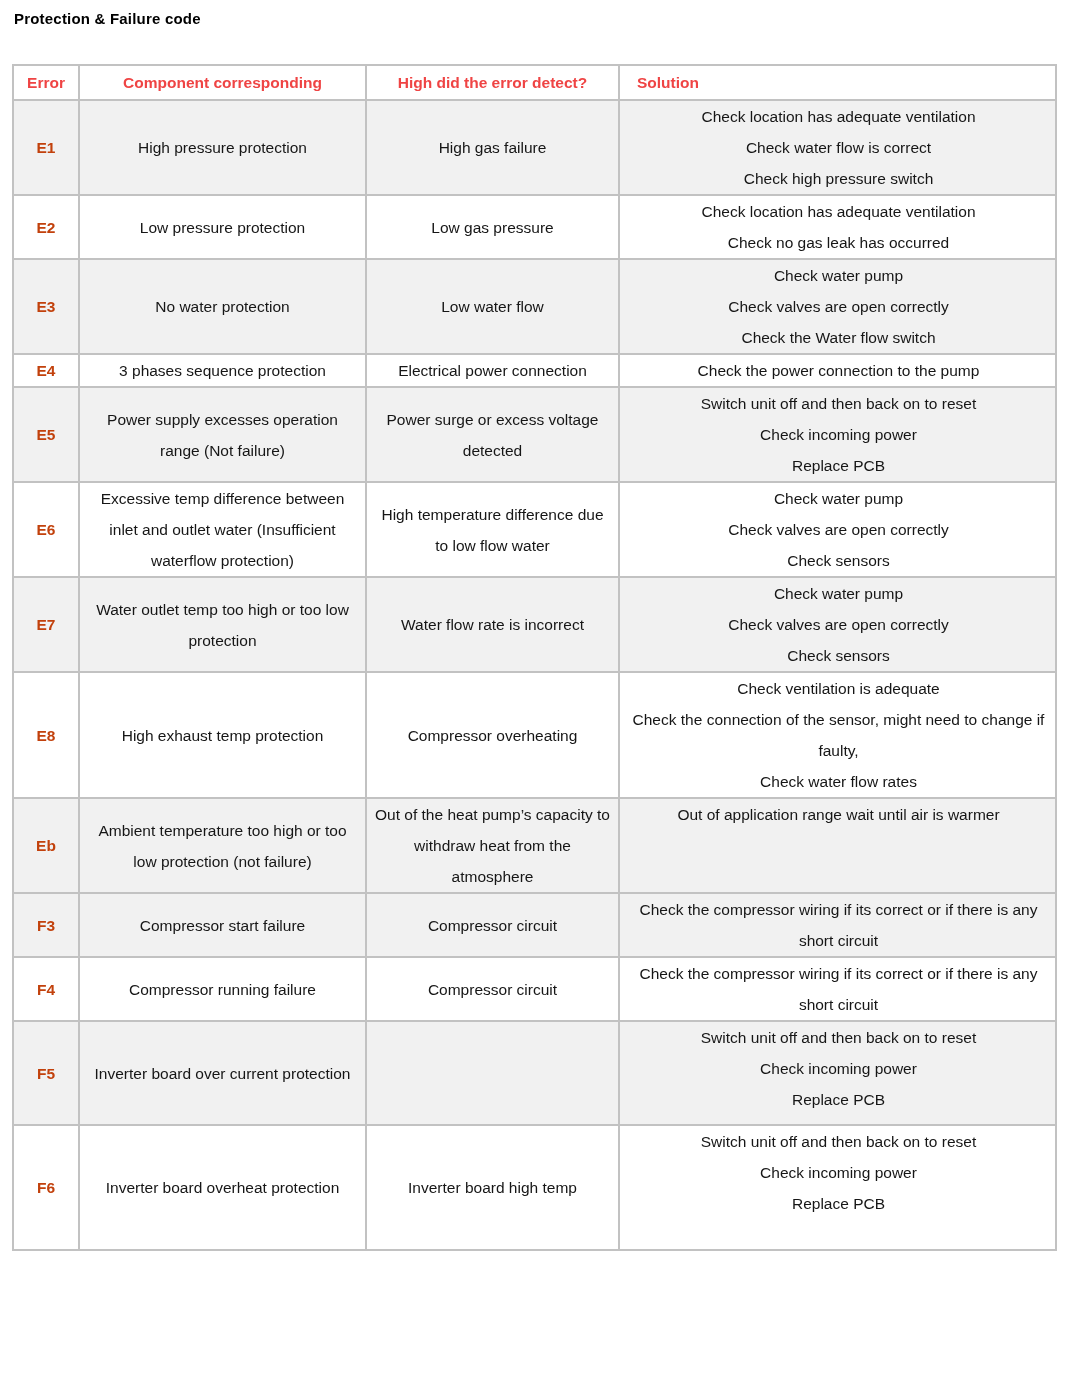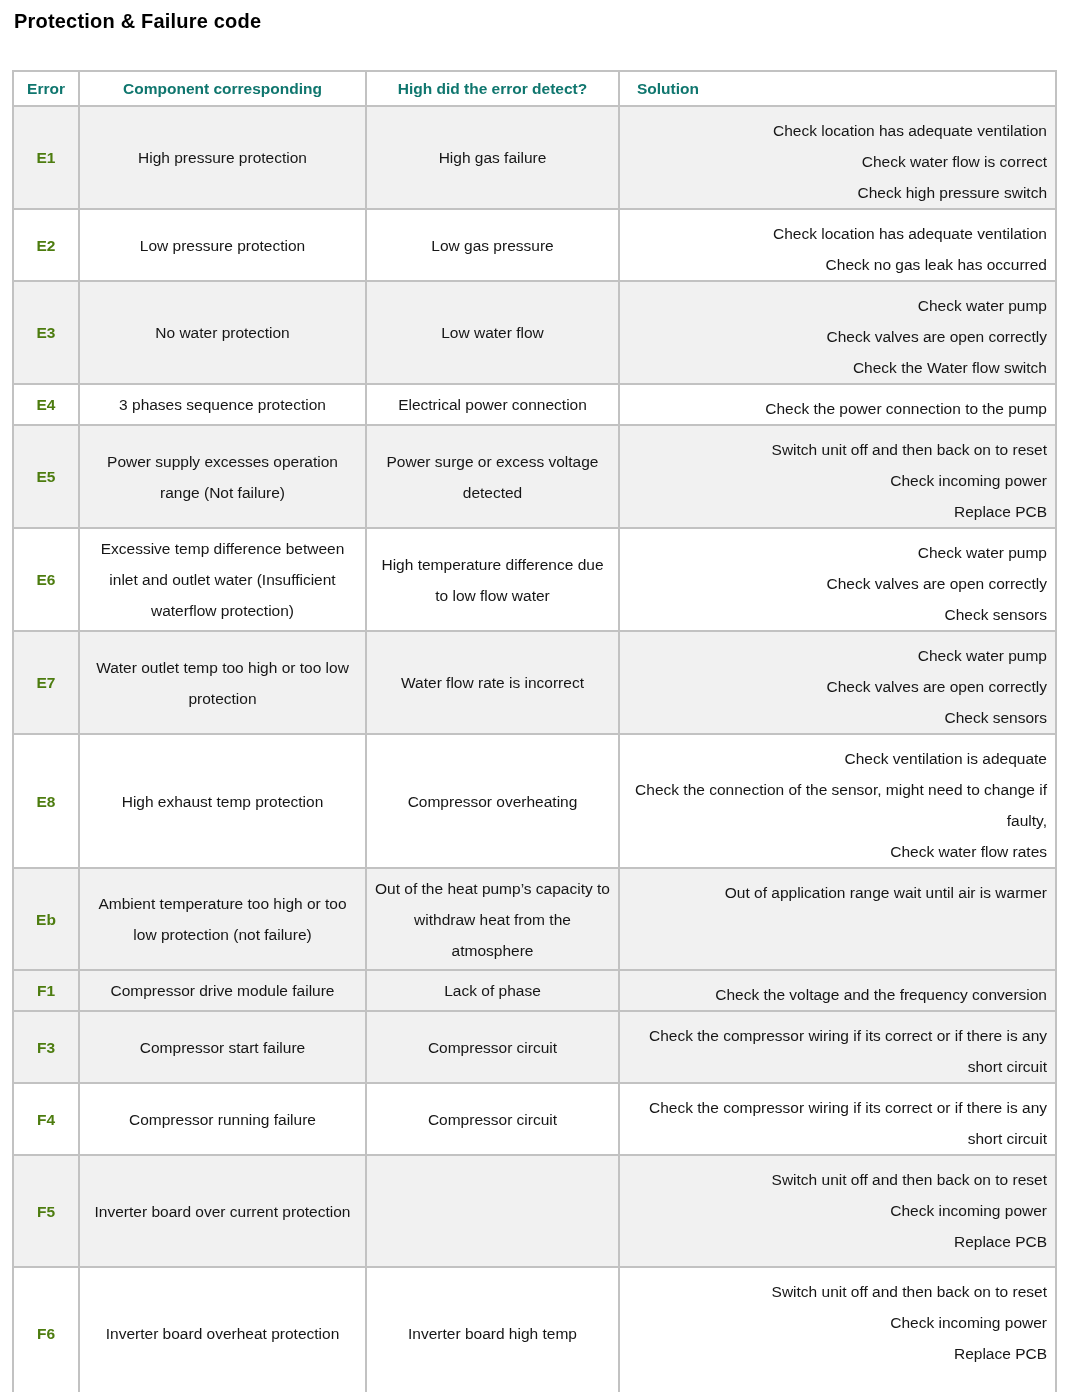--- a/index.html
+++ b/index.html
@@ -4,45 +4,45 @@
 <style>
   html, body { margin: 0; padding: 0; background: #ffffff; }
   body {
     width: 1070px; min-height: 1392px;
     font-family: "Liberation Sans", sans-serif;
     color: #161616;
     -webkit-font-smoothing: antialiased;
   }
   .page { padding: 8px 12px 20px 12px; box-sizing: border-box; }
   .doc-title {
-    font-size: 20px; font-weight: 700; color: #000;
+    font-size: 15px; font-weight: 700; color: #000;
     margin: 2px 0 0 2px; letter-spacing: 0.2px;
   }
   table.failure-table {
     margin-top: 37px;
     border-collapse: collapse;
     table-layout: fixed;
     width: 1043px;
   }
   .failure-table th, .failure-table td {
     border: 2px solid #c2c2c2;
     font-size: 15.5px;
     line-height: 31px;
     overflow: hidden;
   }
   .failure-table th {
     font-weight: 700; text-align: center;
-    padding: 1px 6px; background: #ffffff; color: #0f766e;
+    padding: 1px 6px; background: #ffffff; color: #ef4444;
   }
   .failure-table th.h-sol { text-align: left; padding-left: 17px; }
   .failure-table td { padding: 0 6px; vertical-align: middle; background: #ffffff; }
   .failure-table tr.shaded td { background: #f1f1f1; }
-  td.c-err { text-align: center; font-weight: 700; color: #4d7c0f; }
+  td.c-err { text-align: center; font-weight: 700; color: #c2410c; }
   td.c-comp, td.c-det { text-align: center; }
-  td.c-sol { text-align: right; padding: 8px 8px 0 10px; vertical-align: top; }
+  td.c-sol { text-align: center; padding: 0 8px 0 10px; vertical-align: top; }
   .sol-line { white-space: normal; }
 
   
   tr[data-row="E1"] td { height: 93px; }
   tr[data-row="E2"] td { height: 59px; }
   tr[data-row="E3"] td { height: 89px; }
   tr[data-row="E4"] td { height: 29px; }
   tr[data-row="E5"] td { height: 93px; }
   tr[data-row="E6"] td { height: 92px; }
   tr[data-row="E7"] td { height: 91px; }
@@ -157,28 +157,20 @@
           </td>
   </tr>
         <tr data-row="Eb" class="shaded">
     <td class="c-err"><span>Eb</span></td>
     <td class="c-comp">Ambient temperature too high or too low protection (not failure)</td>
     <td class="c-det">Out of the heat pump’s capacity to withdraw heat from the atmosphere</td>
     <td class="c-sol">
             <div class="sol-line">Out of application range wait until air is warmer</div>
           </td>
   </tr>
-        <tr data-row="F1" class="shaded">
-    <td class="c-err"><span>F1</span></td>
-    <td class="c-comp">Compressor drive module failure</td>
-    <td class="c-det">Lack of phase</td>
-    <td class="c-sol">
-            <div class="sol-line">Check the voltage and the frequency conversion</div>
-          </td>
-  </tr>
         <tr data-row="F3" class="shaded">
     <td class="c-err"><span>F3</span></td>
     <td class="c-comp">Compressor start failure</td>
     <td class="c-det">Compressor circuit</td>
     <td class="c-sol">
             <div class="sol-line">Check the compressor wiring if its correct or if there is any short circuit</div>
           </td>
   </tr>
         <tr data-row="F4">
     <td class="c-err"><span>F4</span></td>

